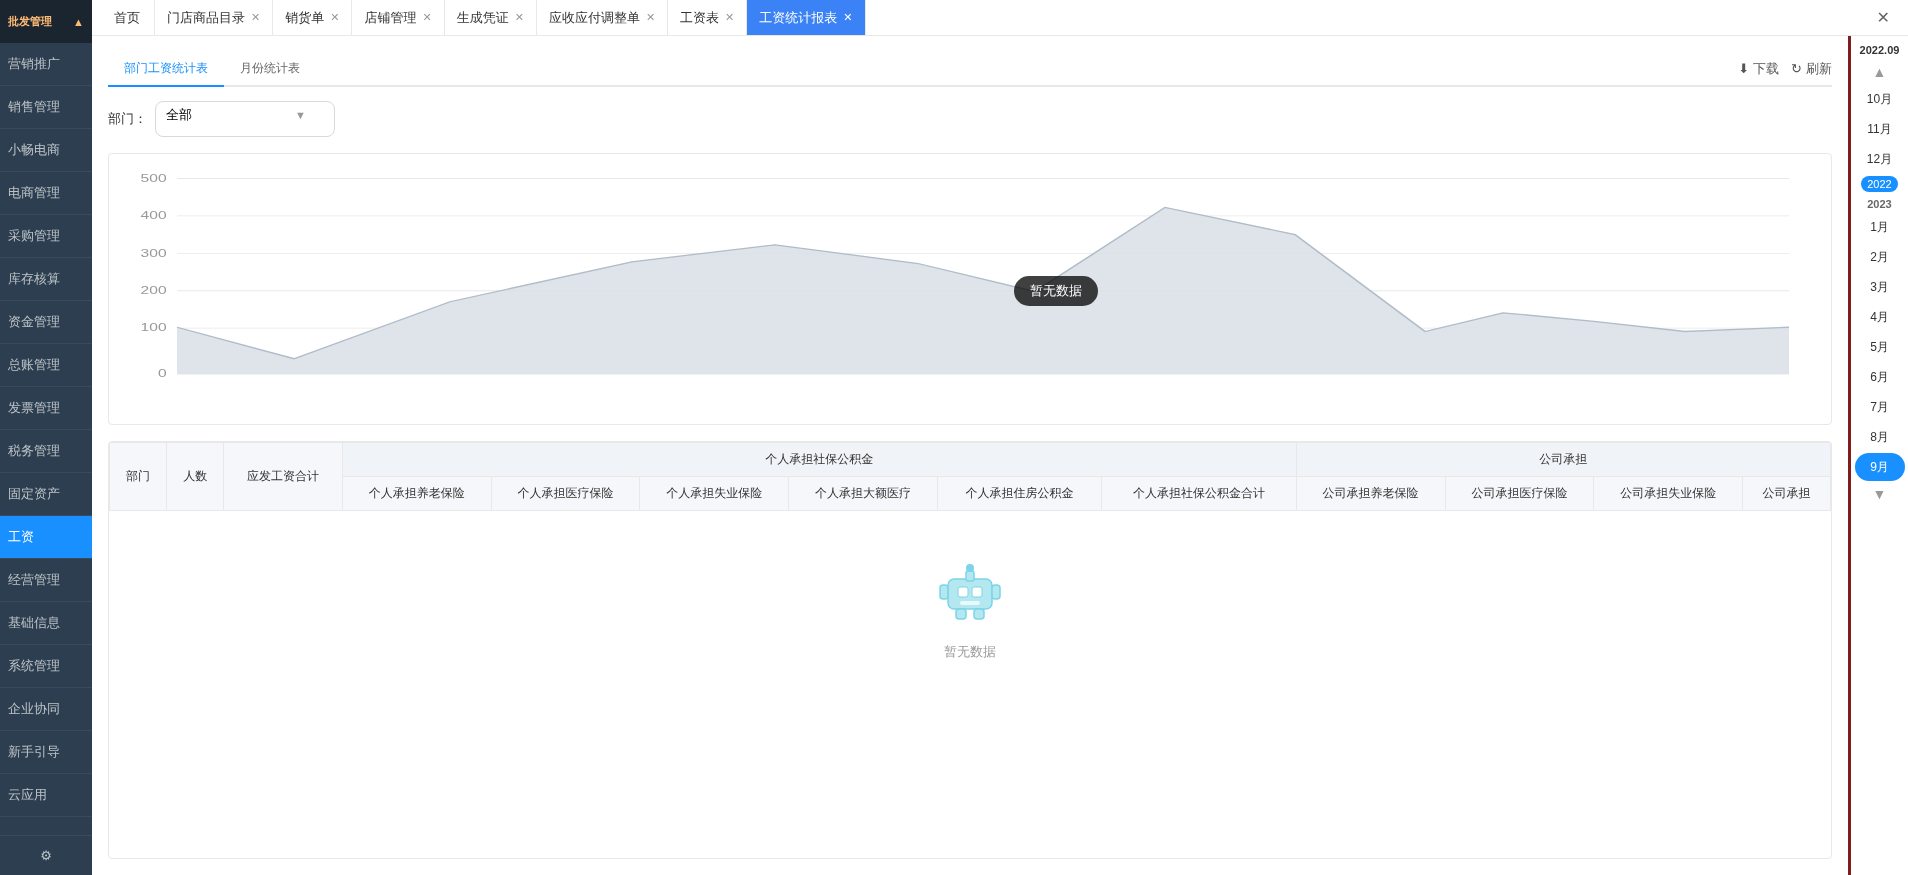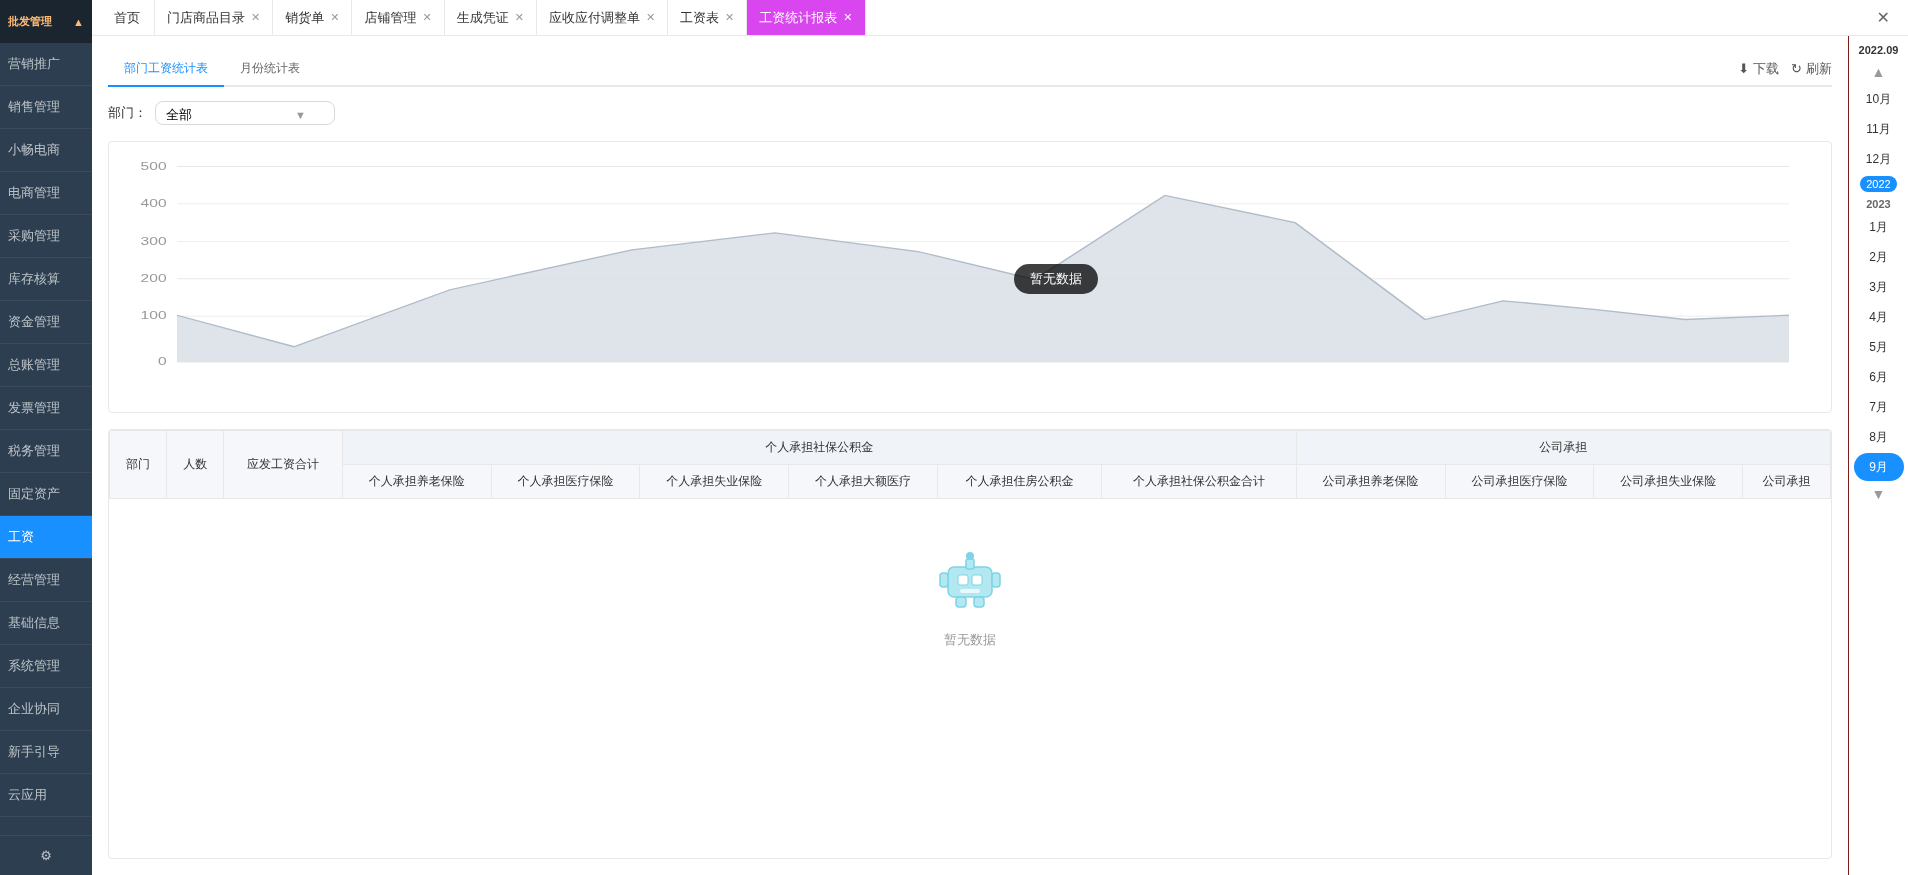--- a/index.html
+++ b/index.html
@@ -75,21 +75,21 @@
       color: #333;
       border-right: 1px solid #e8e8e8;
     }
     .tab .tab-close {
       margin-left: 6px;
       font-size: 11px;
       color: #999;
       cursor: pointer;
     }
     .tab.active {
-      background: #d946ef;
+      background: #3b82f6;
       color: #fff;
     }
     .tab.active .tab-close { color: #fff; }
     .tab-home {
       padding: 0 14px;
       height: 36px;
       display: flex;
       align-items: center;
       font-size: 13px;
       cursor: pointer;
@@ -147,21 +147,21 @@
       align-items: center;
       gap: 8px;
     }
     .filter-label {
       font-size: 13px;
       color: #333;
     }
     .select-box {
       border: 1px solid #d9d9d9;
       border-radius: 8px;
-      padding: 4px 28px 0 10px;
+      padding: 4px 28px 12px 10px;
       font-size: 13px;
       background: #fff;
       width: 180px;
       cursor: pointer;
       position: relative;
       display: flex;
       align-items: center;
       justify-content: space-between;
     }
     .select-box-arrow { color: #999; font-size: 11px; }
@@ -252,21 +252,21 @@
     }
     .empty-text {
       color: #999;
       font-size: 13px;
     }
 
     
     #calendar-panel {
       width: 60px;
       background: #fff;
-      border-left: 1px solid #7f1d1d;
+      border-left: 3px solid #7f1d1d;
       display: flex;
       flex-direction: column;
       align-items: center;
       padding: 8px 0;
       overflow-y: auto;
       flex-shrink: 0;
     }
     .cal-year-label {
       font-size: 11px;
       color: #333;

